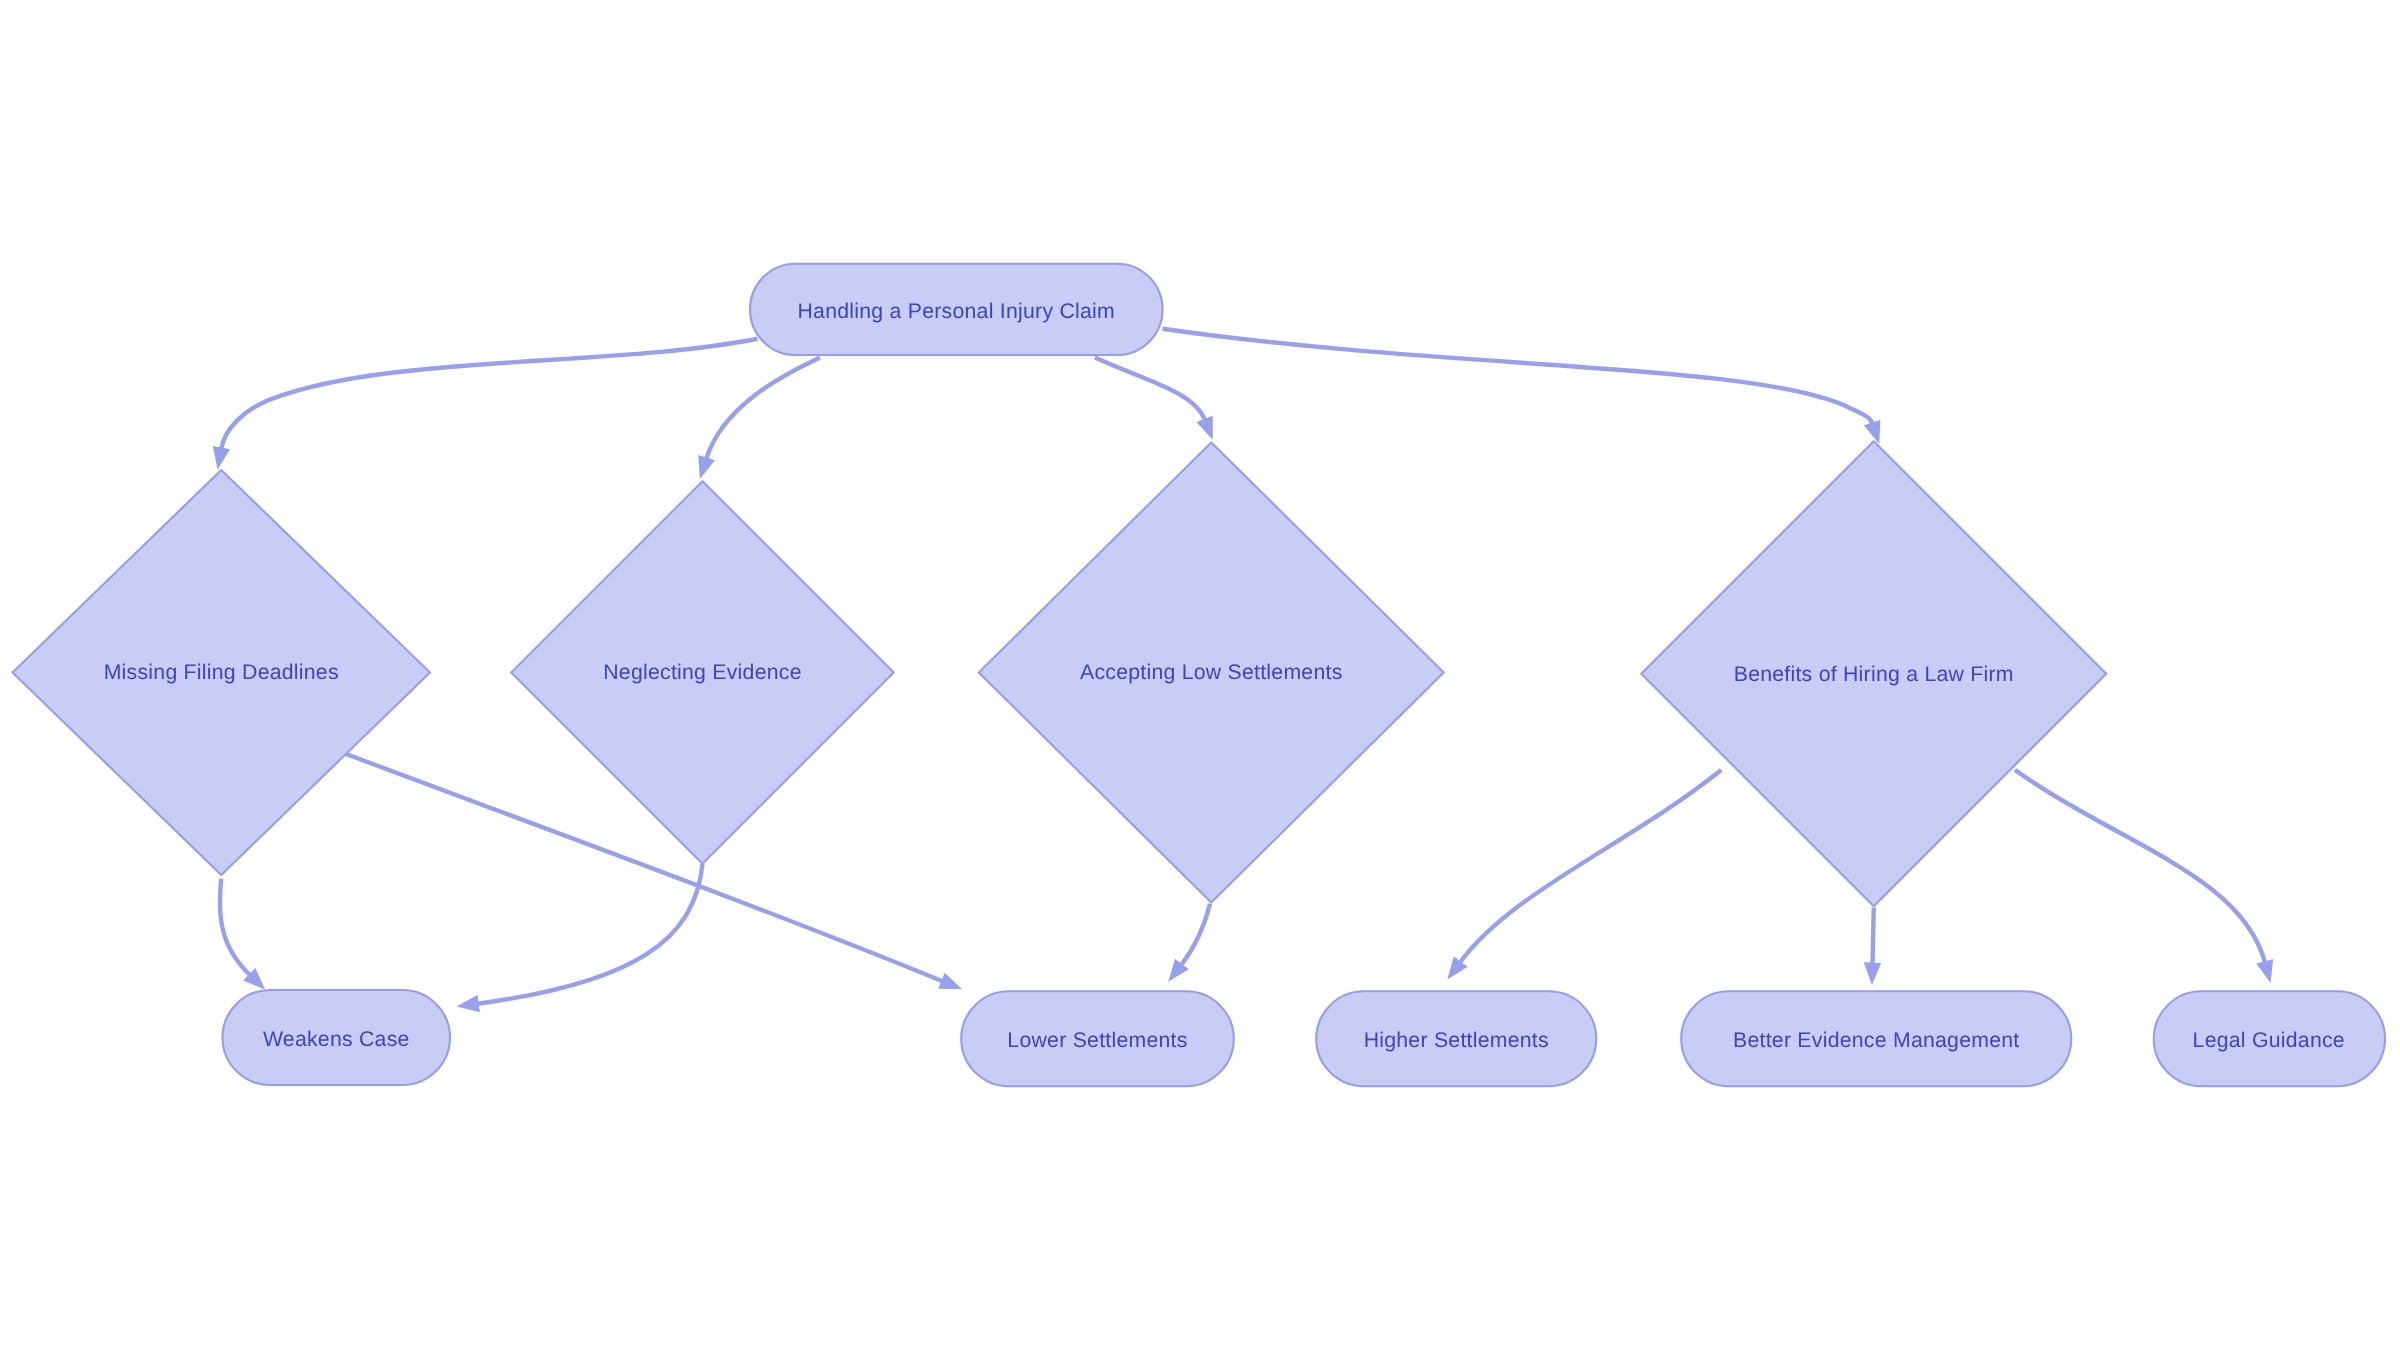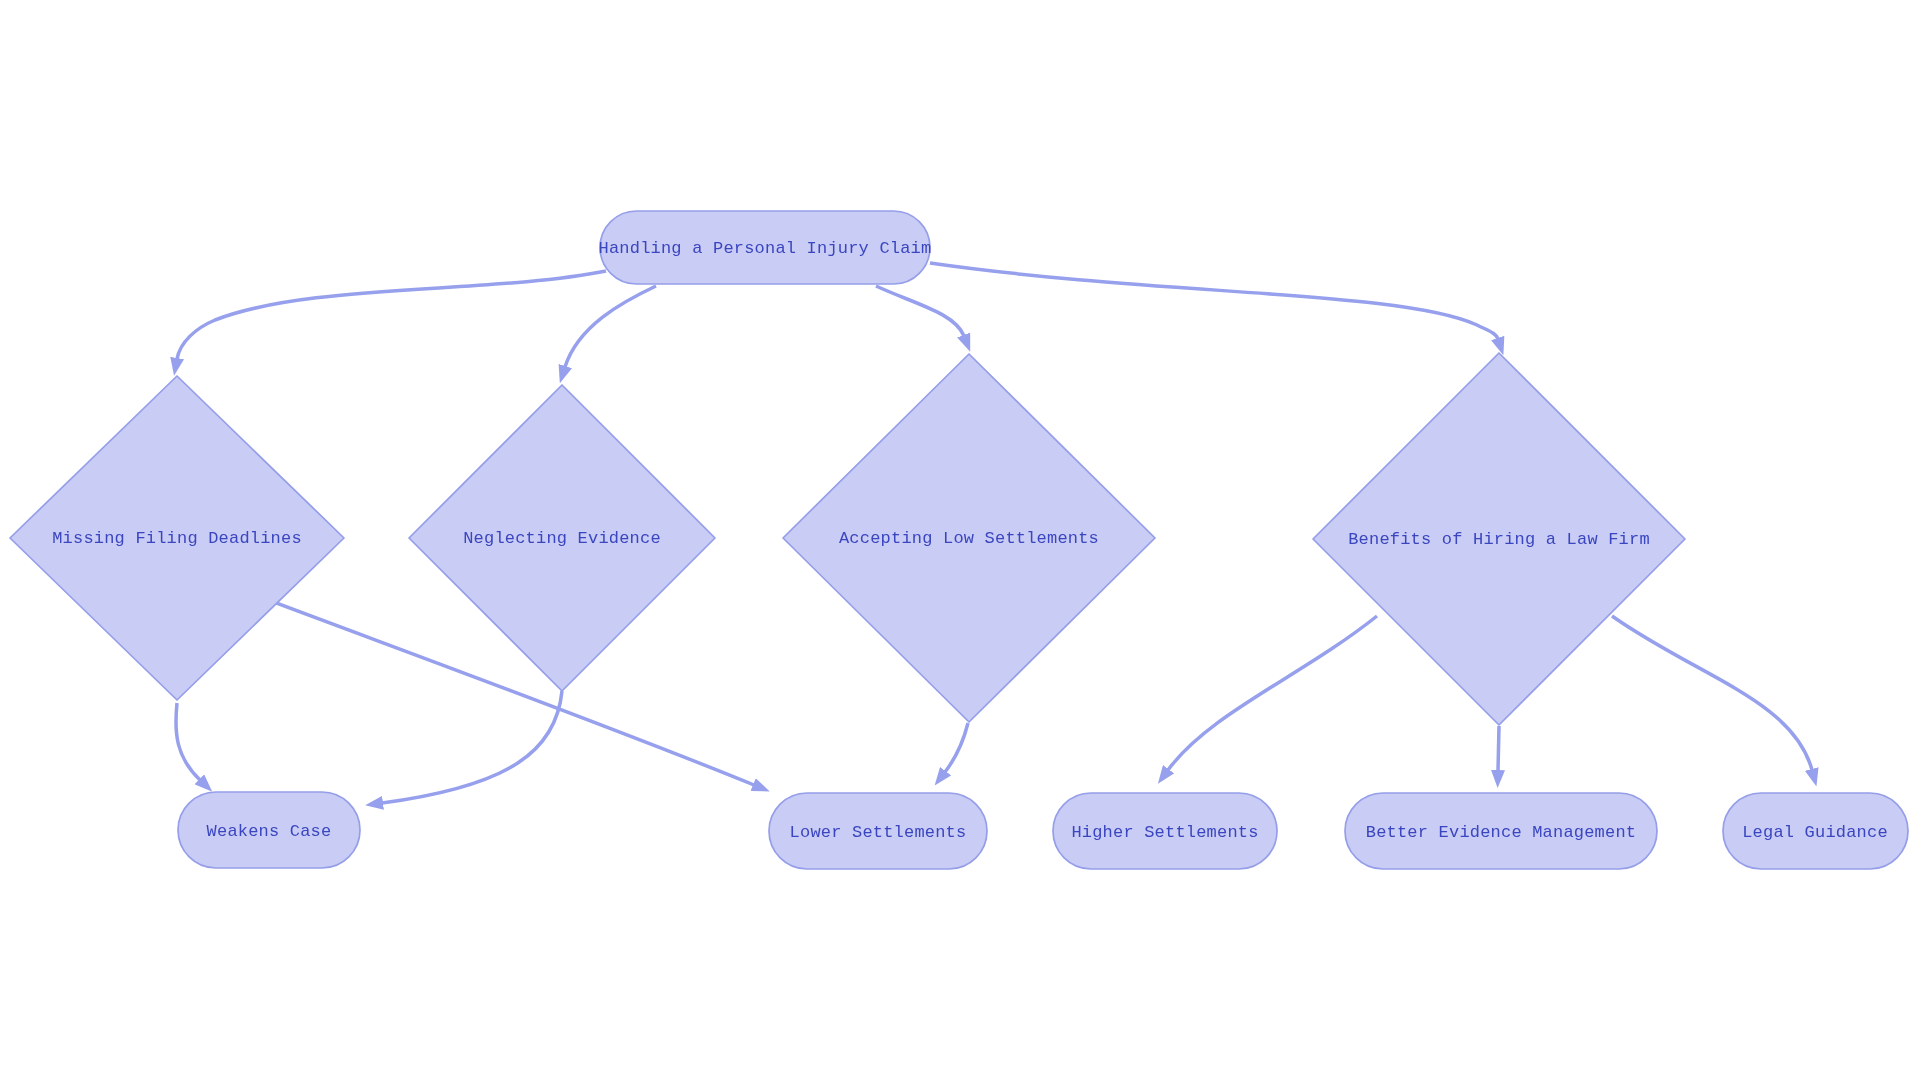--- a/index.html
+++ b/index.html
@@ -7,21 +7,20 @@
     padding: 0;
     width: 1920px;
     height: 1083px;
     background: #ffffff;
     overflow: hidden;
     font-family: "Liberation Sans", "DejaVu Sans", sans-serif;
   }
   .canvas-wrap {
     position: absolute;
     inset: 0;
-    font-family: Liberation Mono, monospace;
   }
   svg { display: block; }
   .edge {
     fill: none;
     stroke: #97a0ec;
     stroke-width: 3.5px;
   }
   .node-shape {
     fill: #c9ccf4;
     stroke: #959ee9;

